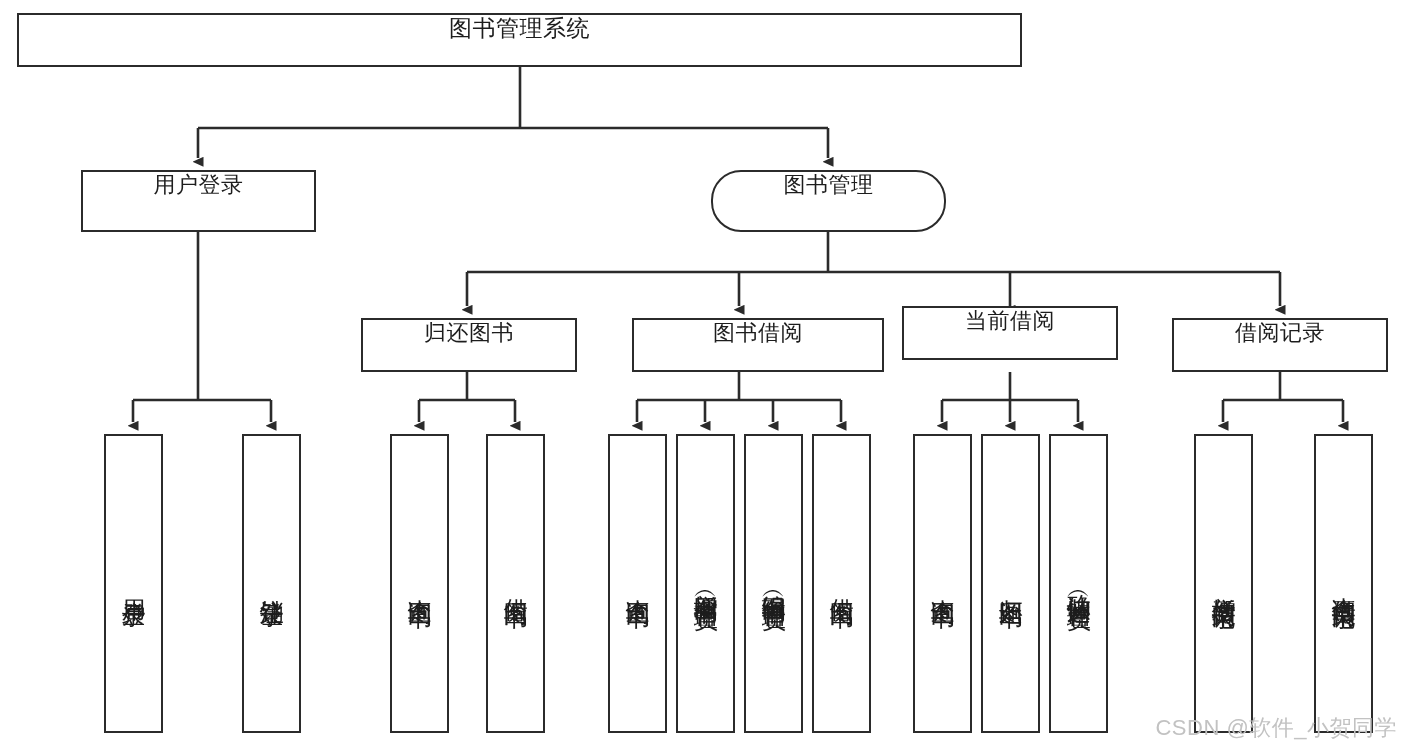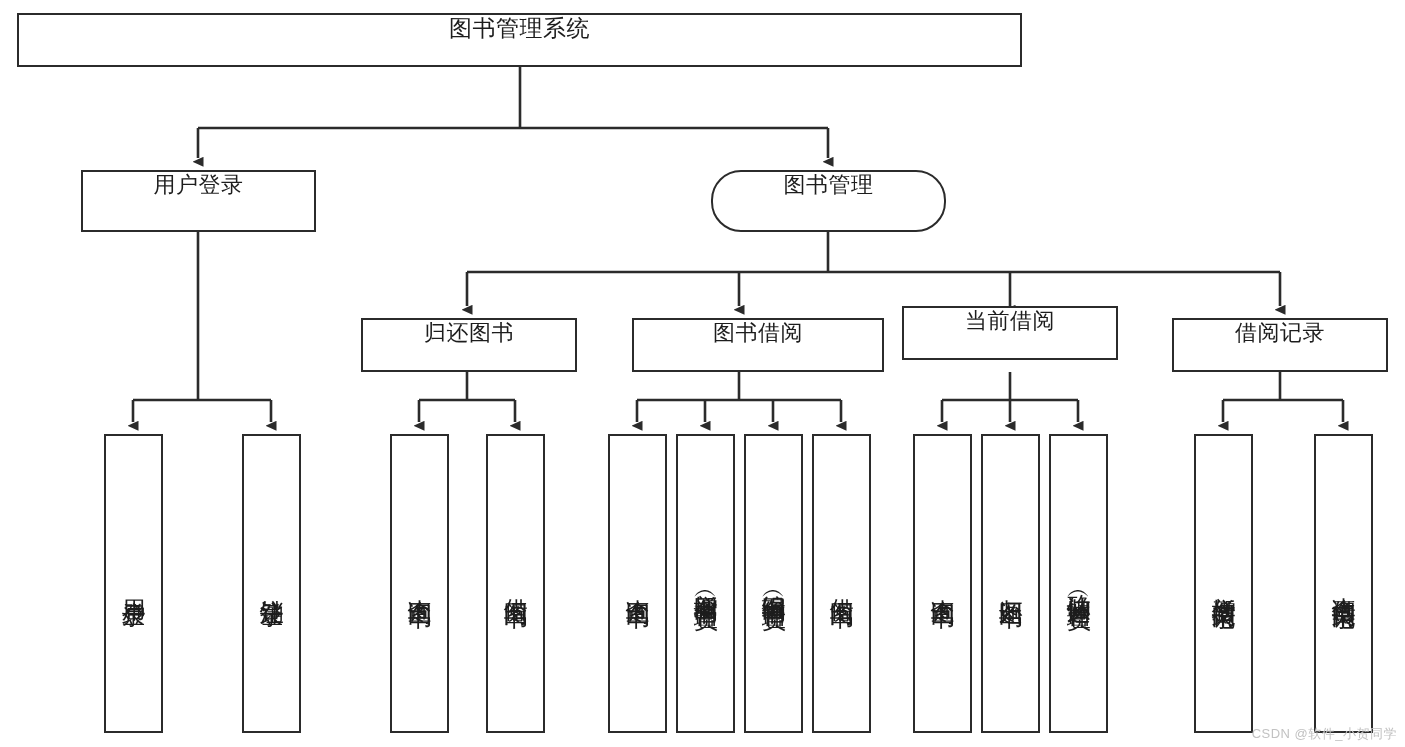--- a/index.html
+++ b/index.html
@@ -13,21 +13,21 @@
         justify-content:center;}
   .node .label{font-size:22px;line-height:1.15;color:#1d1d1d;
                letter-spacing:.5px;white-space:nowrap;}
 
   .node.root .label{font-size:23px;}
   .node.leaf{align-items:center;justify-content:center;padding:6px 0;}
   .node.leaf .label{writing-mode:vertical-rl;text-orientation:upright;
                     font-size:24px;line-height:1.18;letter-spacing:2px;
                     white-space:normal;text-align:center;max-height:100%;}
 
-  #watermark{position:absolute;right:8px;bottom:4px;font-size:13px;
+  #watermark{position:absolute;right:8px;bottom:4px;font-size:22px;
              color:#c2c2c2;white-space:nowrap;letter-spacing:.5px;
              pointer-events:none;}
 </style>
 </head>
 <body>
 
 <div id="diagram">
 
   <svg class="layer" viewBox="0 0 1405 747" xmlns="http://www.w3.org/2000/svg">
     <defs>

